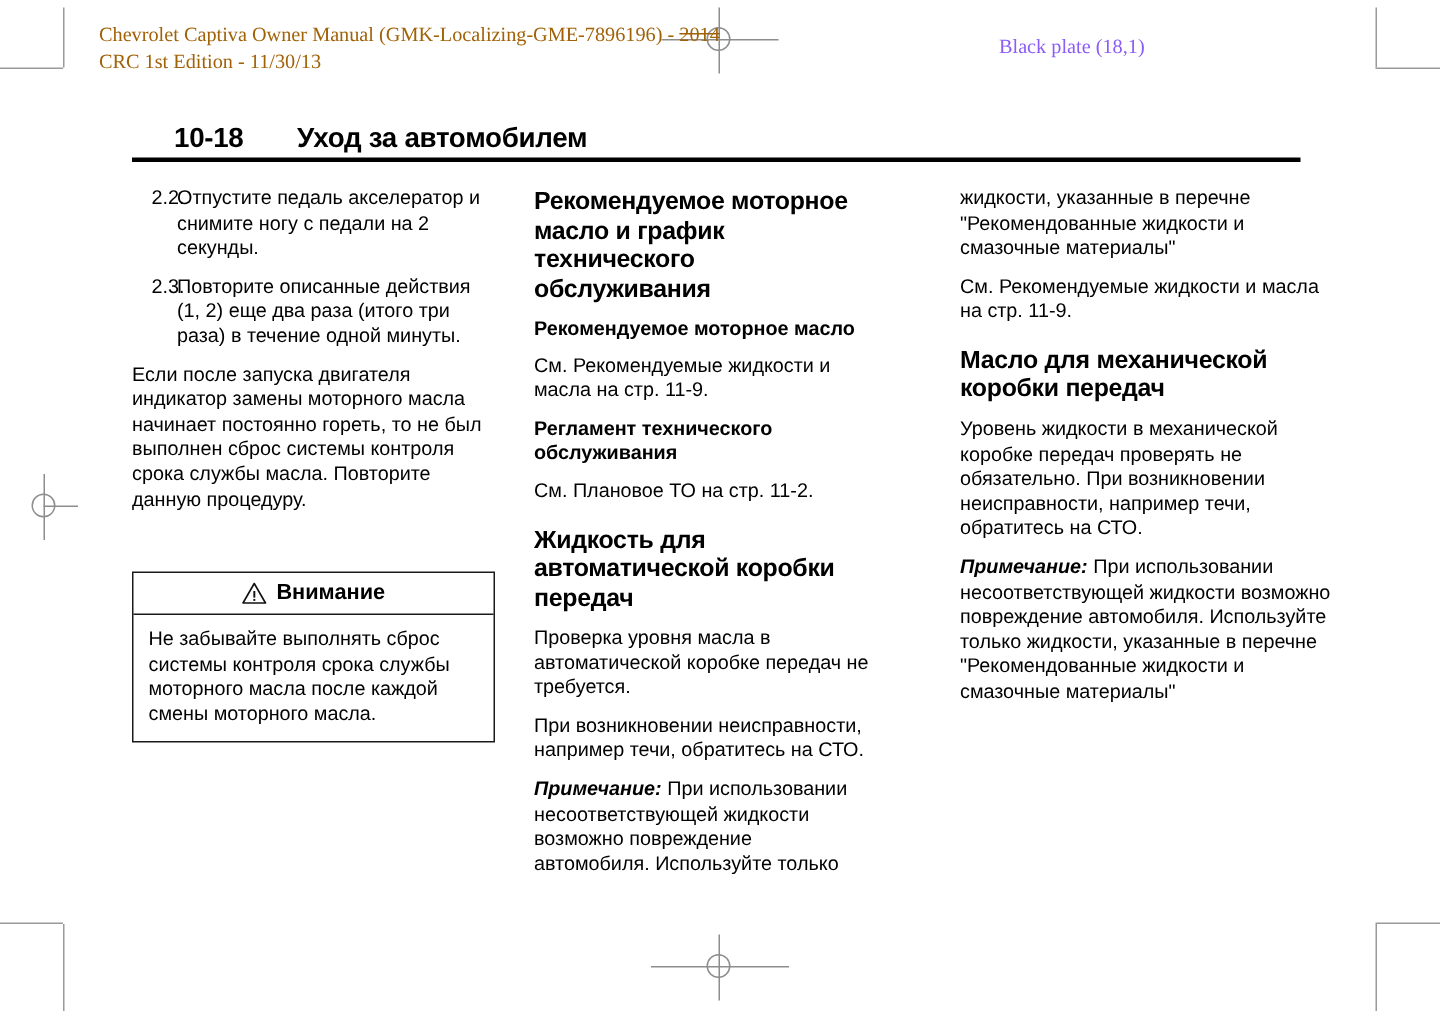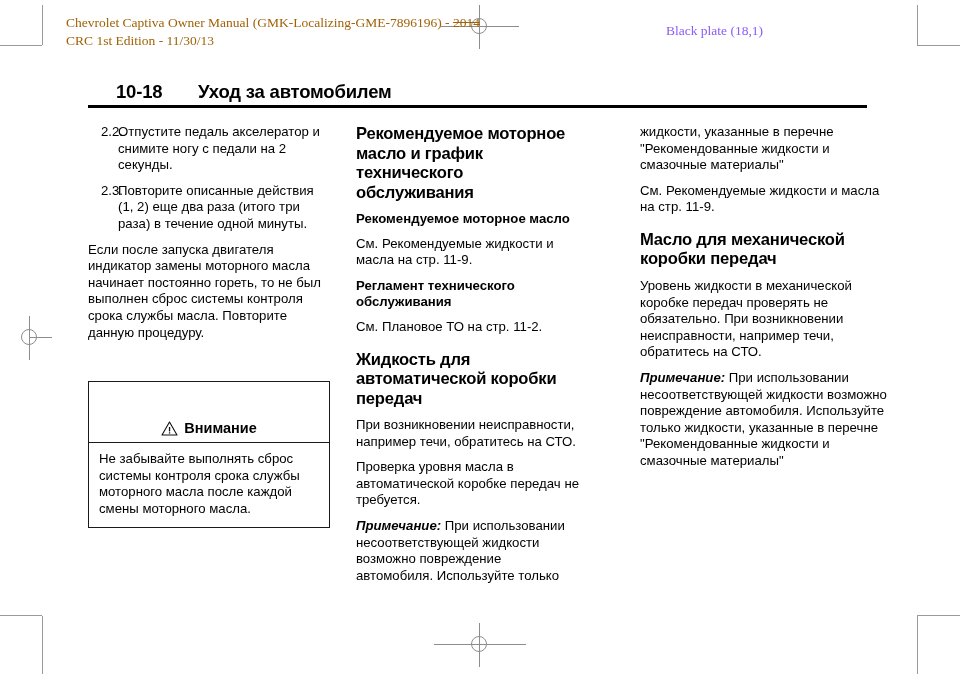--- a/index.html
+++ b/index.html
@@ -166,21 +166,20 @@
   .warn-head {
     border-bottom: 1px solid #1a1a1a;
     text-align: center;
     padding: 5px 0 6px 0;
     font-weight: bold;
     font-size: 14.5px;
     display: flex;
     align-items: center;
     justify-content: center;
     gap: 6px;
-    margin-top: 33px;
   }
   .warn-tri { display: block; }
   .warn-body {
     padding: 8px 10px 10px 10px;
     font-size: 13.2px;
     line-height: 16.6px;
   }
 </style>
 </head>
 <body>
@@ -252,22 +251,22 @@
   <div class="warn-body">Не забывайте выполнять сброс системы контроля срока службы моторного масла после каждой смены моторного масла.</div>
 </div>
 
 <div class="col col-2">
   <h2 class="h1">Рекомендуемое моторное масло и график технического обслуживания</h2>
   <h3 class="h2">Рекомендуемое моторное масло</h3>
   <p>См. Рекомендуемые жидкости и масла на стр. 11-9.</p>
   <h3 class="h2">Регламент технического обслуживания</h3>
   <p>См. Плановое ТО на стр. 11-2.</p>
   <h2 class="h1 spaced">Жидкость для автоматической коробки передач</h2>
+  <p>Проверка уровня масла в автоматической коробке передач не требуется.</p>
   <p>При возникновении неисправности, например течи, обратитесь на СТО.</p>
-  <p>Проверка уровня масла в автоматической коробке передач не требуется.</p>
   <p><span class="note-lead">Примечание:</span><span> При использовании несоответствующей жидкости возможно повреждение автомобиля. Используйте только</span></p>
 </div>
 
 <div class="col col-3">
   <p>жидкости, указанные в перечне "Рекомендованные жидкости и смазочные материалы"</p>
   <p>См. Рекомендуемые жидкости и масла на стр. 11-9.</p>
   <h2 class="h1 spaced">Масло для механической коробки передач</h2>
   <p>Уровень жидкости в механической коробке передач проверять не обязательно. При возникновении неисправности, например течи, обратитесь на СТО.</p>
   <p><span class="note-lead">Примечание:</span><span> При использовании несоответствующей жидкости возможно повреждение автомобиля. Используйте только жидкости, указанные в перечне "Рекомендованные жидкости и смазочные материалы"</span></p>
 </div>

